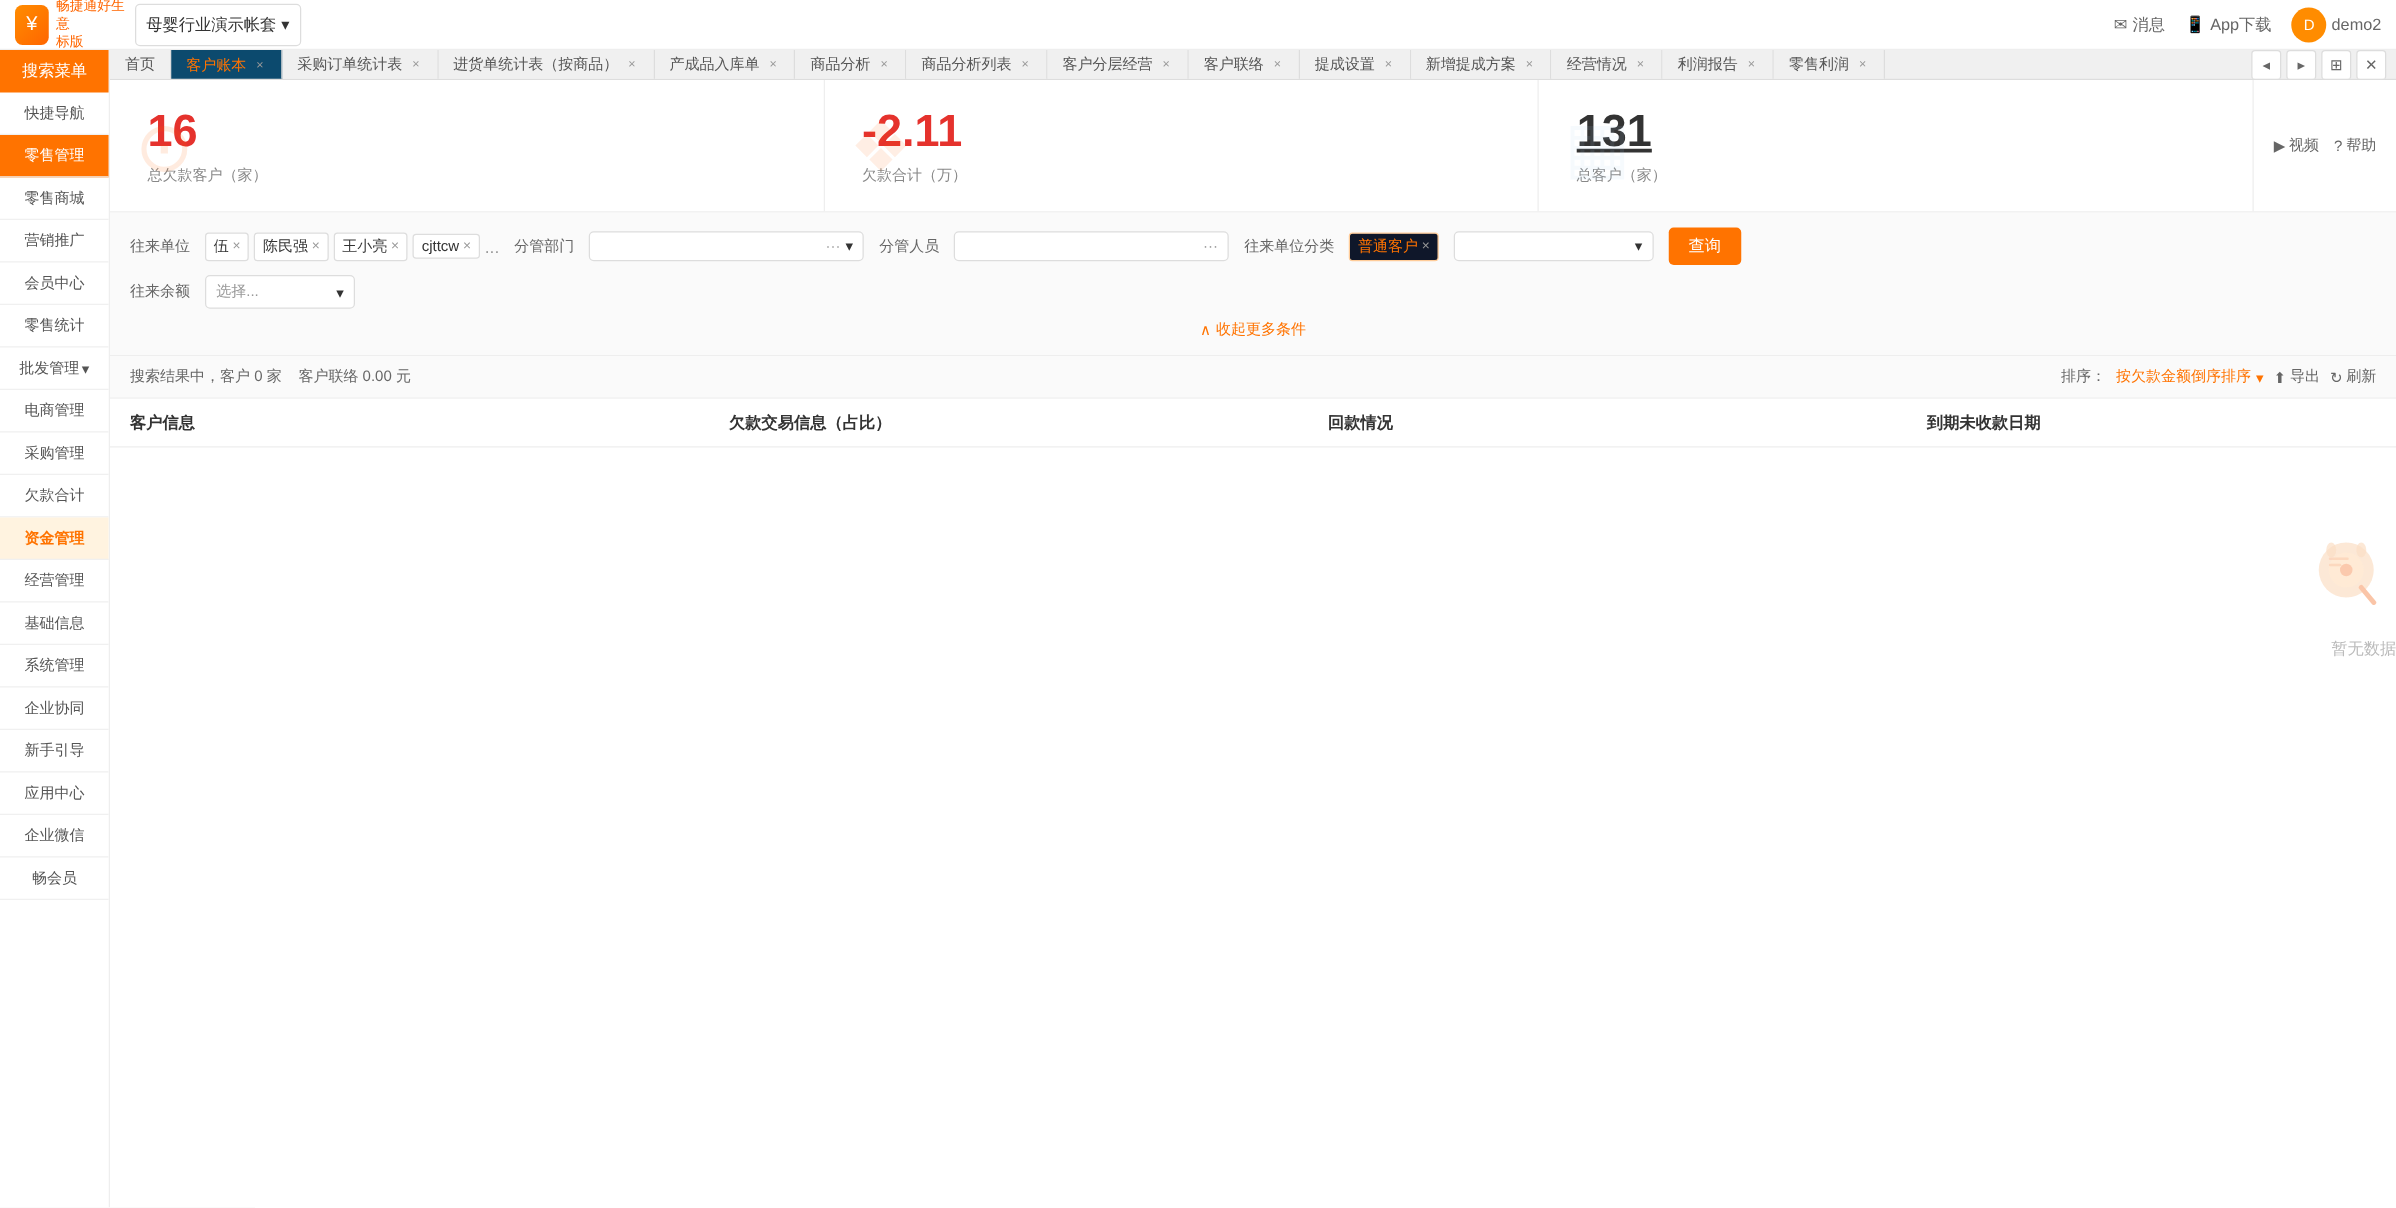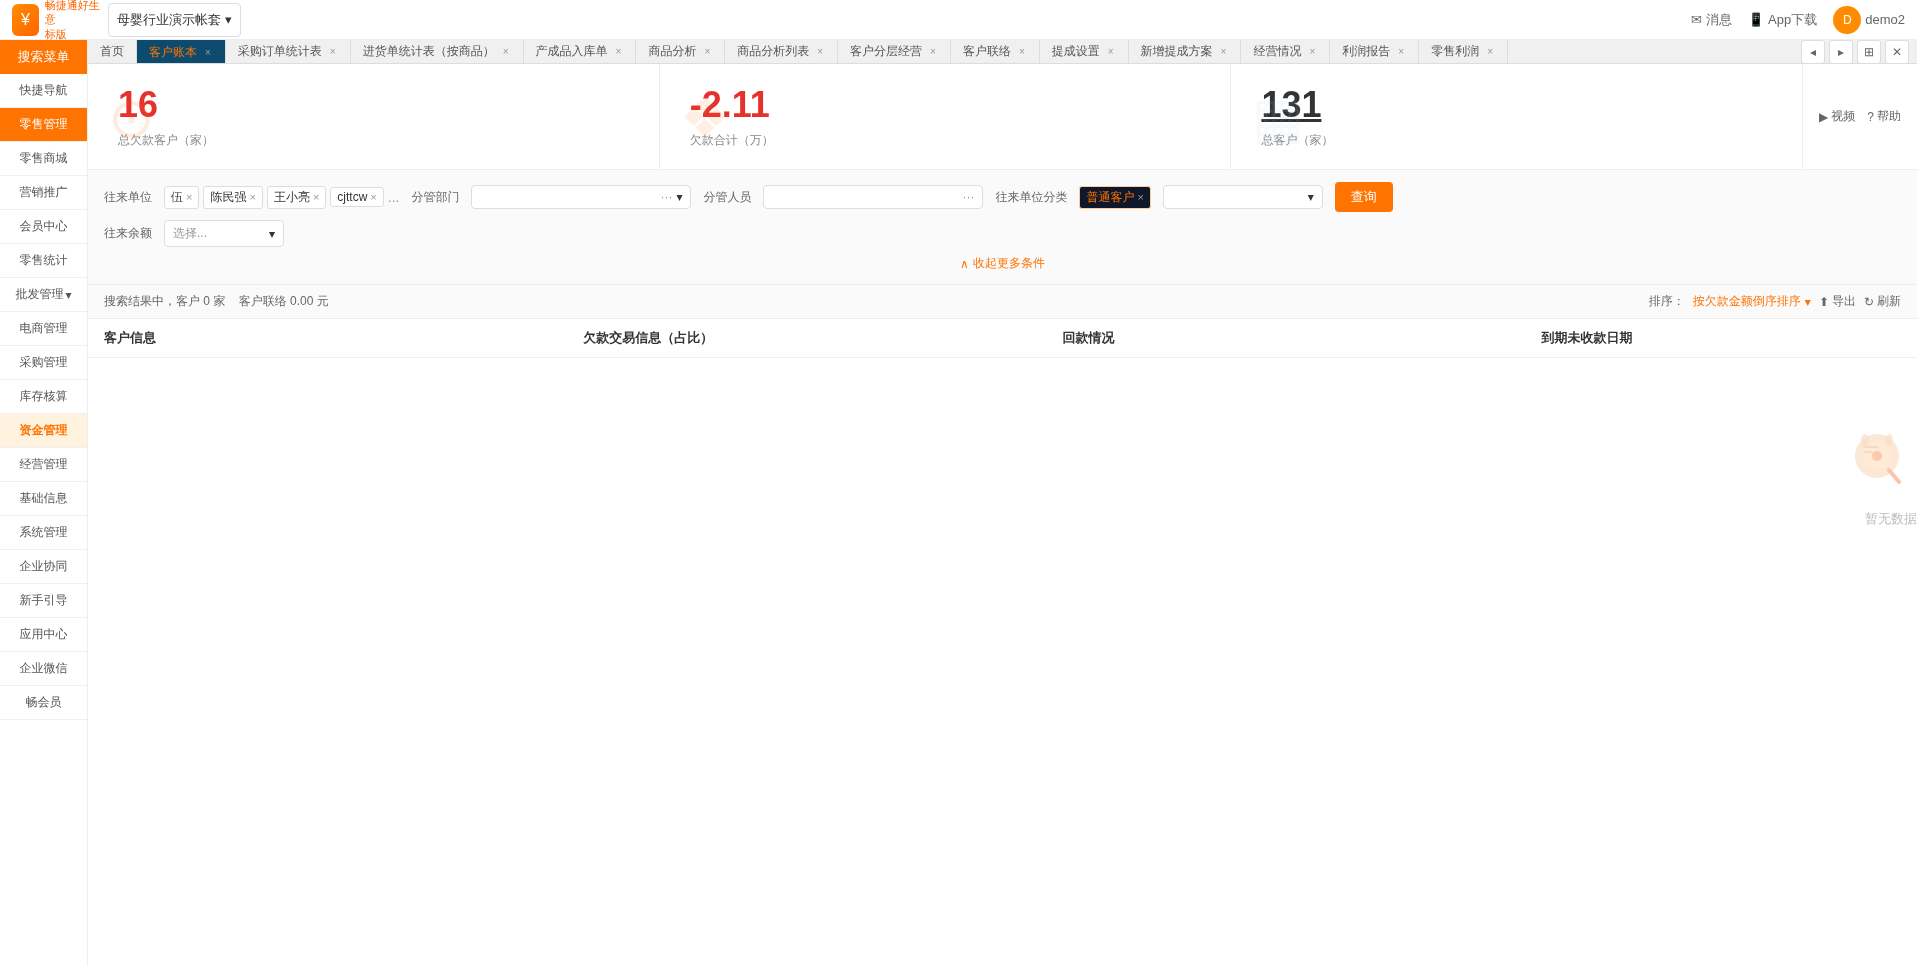--- a/index.html
+++ b/index.html
@@ -389,21 +389,21 @@
       <span>批发管理</span>
       <span>▾</span>
     </div>
     <div class="sidebar-nav-item">
       <span>电商管理</span>
     </div>
     <div class="sidebar-nav-item">
       <span>采购管理</span>
     </div>
     <div class="sidebar-nav-item">
-      <span>库存核算</span>
+      <span>欠款合计</span>
     </div>
     <div class="sidebar-nav-item" style="background:#fff3e0;color:#ff7300;font-weight:bold;">
       <span>资金管理</span>
     </div>
     <div class="sidebar-nav-item">
       <span>经营管理</span>
     </div>
     <div class="sidebar-nav-item">
       <span>基础信息</span>
     </div>

